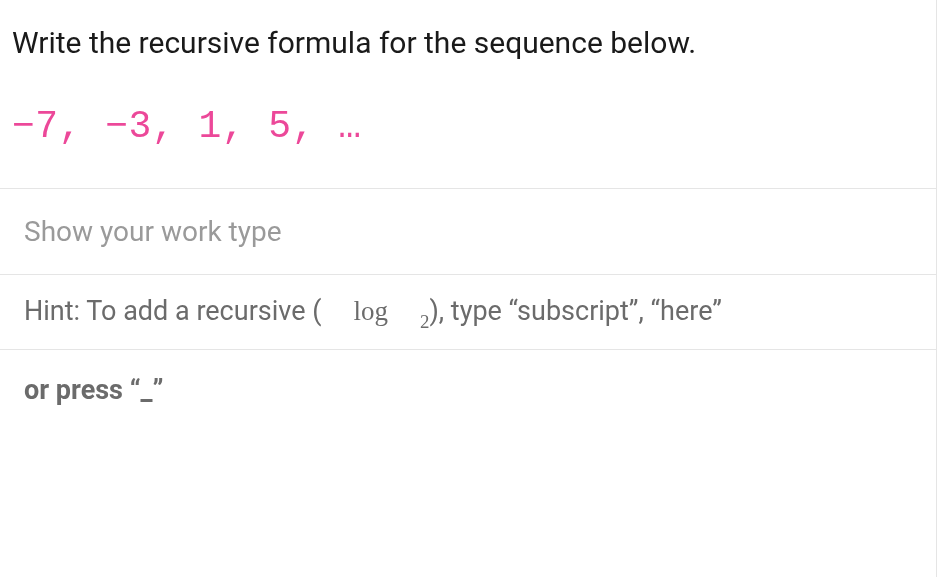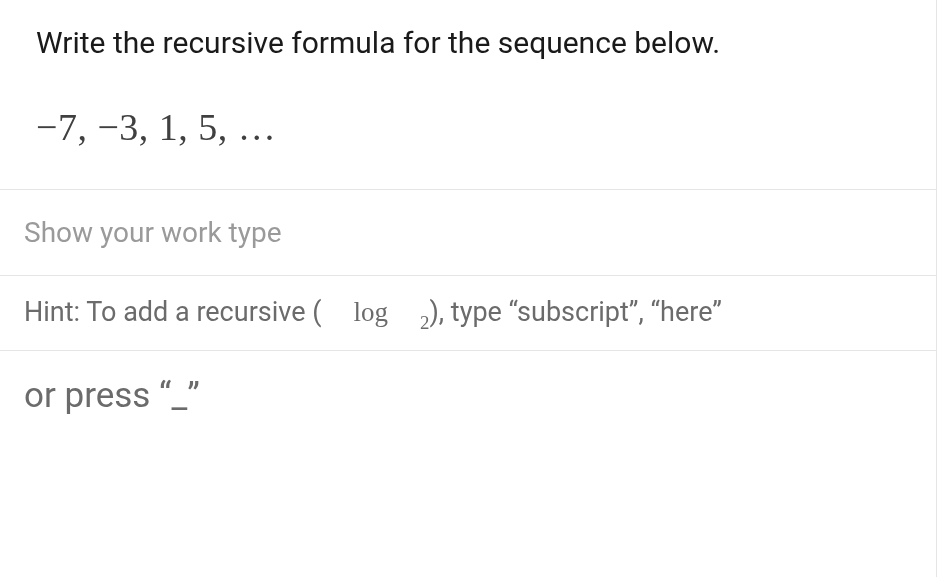--- a/index.html
+++ b/index.html
@@ -9,33 +9,33 @@
     }
     body {
       font-family: -apple-system, BlinkMacSystemFont, 'Segoe UI', Roboto, sans-serif;
       background: #ffffff;
       width: 937px;
       height: 577px;
       color: #333;
       position: relative;
     }
     .question-area {
-      padding: 20px 24px 40px 36px;
+      padding: 20px 24px 40px 12px;
     }
     .question-text {
       font-size: 30px;
       line-height: 1.55;
       color: #1a1a1a;
       font-weight: 400;
       margin-bottom: 38px;
     }
     .sequence {
-      font-family: Liberation Serif, serif;
+      font-family: Liberation Mono, monospace;
       font-size: 38px;
-      color: #404040;
+      color: #ec4899;
       font-weight: 400;
       letter-spacing: 0.5px;
     }
     .divider {
       border: none;
       border-top: 1px solid #e5e5e5;
       margin: 0;
     }
     .work-area {
       padding: 26px 24px;
@@ -57,22 +57,22 @@
     }
     .hint-row .sub {
       font-size: 0.7em;
       vertical-align: sub;
       position: relative;
       top: 2px;
     }
     .hint-continue {
       padding: 24px 12px 0 24px;
       color: #6b6b6b;
-      font-size: 35px;
-      font-weight: 400;
+      font-size: 27px;
+      font-weight: 700;
     }
     .right-border {
       position: absolute;
       top: 0;
       right: 0;
       width: 1px;
       height: 100%;
       background: #e5e5e5;
     }
   </style>

